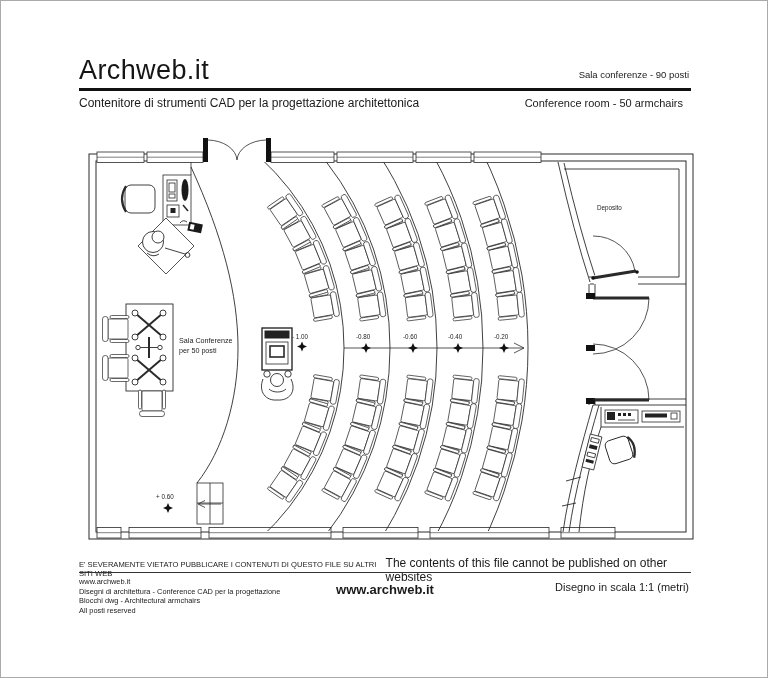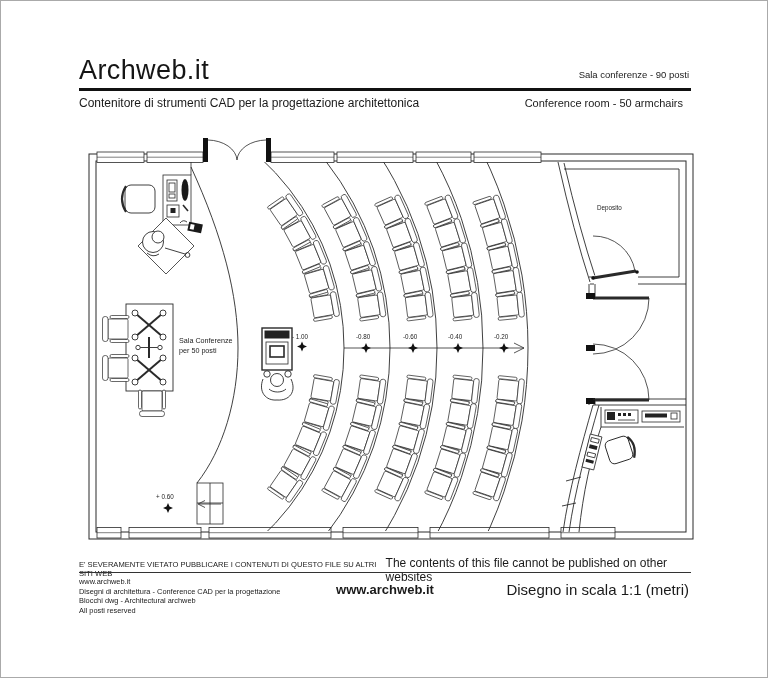--- a/index.html
+++ b/index.html
@@ -13,21 +13,21 @@
   .proj-title{right:78px;top:68px;font-size:9.5px;text-align:right;}
   .rule-thick{left:78px;top:87px;width:612px;height:3px;background:#111;}
   .tagline{left:78px;top:95px;font-size:12px;}
   .proj-sub{right:84px;top:96px;font-size:11px;text-align:right;}
   .warning{left:78px;top:555px;width:612px;display:flex;justify-content:space-between;align-items:baseline;}
   .warning .it{font-size:7.6px;}
   .warning .en{font-size:12px;}
   .rule-thin{left:78px;top:571px;width:612px;height:1px;background:#333;}
   .finfo{left:78px;top:576px;font-size:7.4px;line-height:9.5px;}
   .fsite{left:0;top:581px;width:768px;text-align:center;font-size:13px;font-weight:600;}
-  .fscale{right:78px;top:580px;font-size:15px;text-align:right;margin-left:29px;}
+  .fscale{right:78px;top:580px;font-size:11px;text-align:right;margin-left:29px;}
   svg text{font-family:"Liberation Sans","DejaVu Sans",sans-serif;fill:#1c1c1c;}
   svg .lvl{font-size:6.3px;}
   svg .lbl{font-size:7.2px;}
 </style>
 </head>
 <body>
 
 <div class="page">
 
   <div class="abs logo">Archweb.it</div>
@@ -580,18 +580,18 @@
   </svg>
 
   <div class="abs warning">
     <span class="it">E' SEVERAMENTE VIETATO PUBBLICARE I CONTENUTI DI QUESTO FILE SU ALTRI SITI WEB</span>
     <span class="en">The contents of this file cannot be published on other websites</span>
   </div>
   <div class="abs rule-thin"></div>
   <div class="abs finfo" id="footer-info">
       <div>www.archweb.it</div>
       <div>Disegni di architettura - Conference CAD  per la progettazione</div>
-      <div>Blocchi dwg - Architectural archweb</div>
+      <div>Blocchi dwg - Architectural armchairs</div>
       <div>All posti reserved</div>
     </div>
   <div class="abs fsite">www.archweb.it</div>
   <div class="abs fscale">Disegno in scala 1:1 (metri)</div>
 </div>
 
 </body></html>

